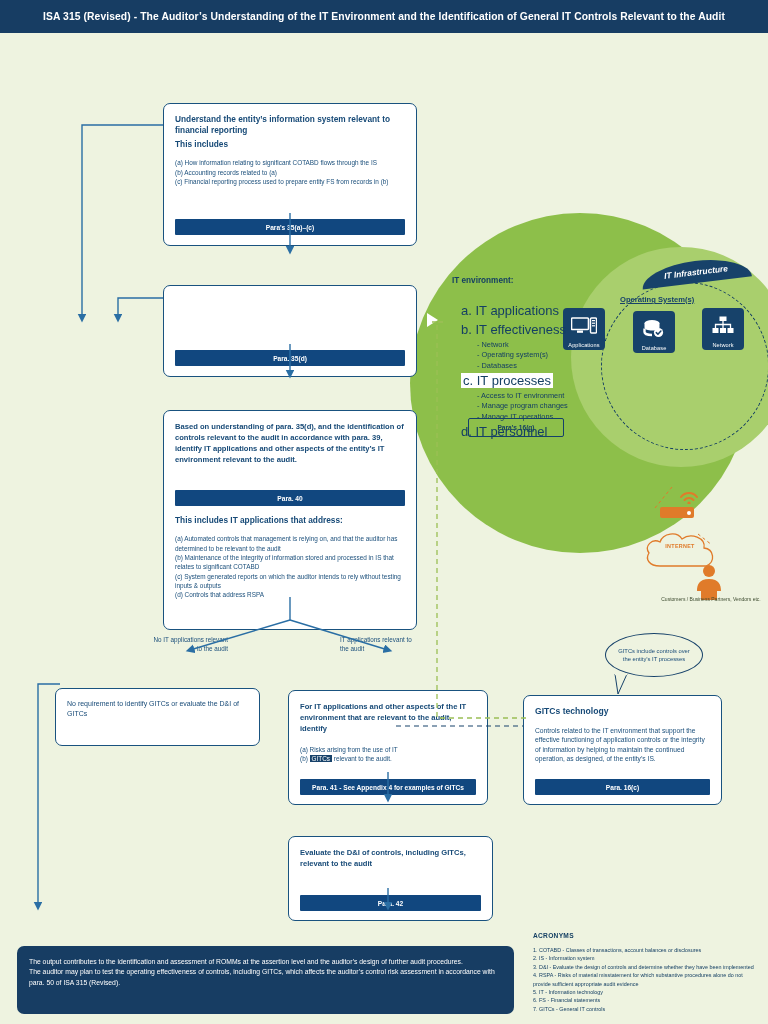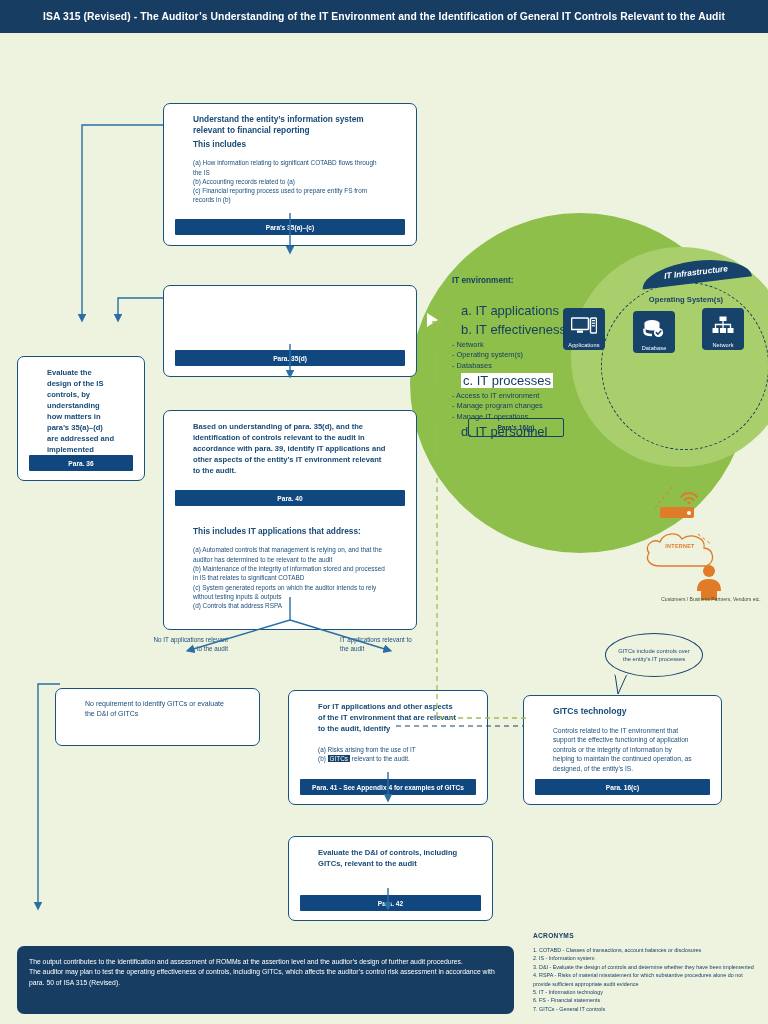--- a/index.html
+++ b/index.html
@@ -58,29 +58,29 @@
     display:flex; flex-direction:column; align-items:center; justify-content:flex-end;
     padding-bottom:2px;
     color:#fff;
   }
   .tile .glyph { flex:1; display:flex; align-items:center; justify-content:center; }
   .tile .cap { font-size:5.6px; letter-spacing:.1px; }
   .tile-apps { left:563px; top:275px; }
   .tile-db   { left:633px; top:278px; }
   .tile-net  { left:702px; top:275px; }
   .os-label {
-    position:absolute; left:620px; top:262px; width:132px; text-align:center;
-    font-size:7.6px; font-weight:bold; color:#17426a;
+    position:absolute; left:620px; top:262px; width:132px; text-align:left;
+    font-size:7.6px; font-weight:bold; color:#17426a;text-decoration:underline;
   }
 
   
   .box {
     position:absolute; background:#ffffff;
     border:1.1px solid #19527f; border-radius:7px;
-    padding:10px 29px;
+    padding:10px 11px;
     color:#174a77;
   }
   .box h3 { margin:0 0 2px 0; font-size:8.3px; font-weight:bold; line-height:1.38; color:#174a77; }
   .box p  { margin:0; font-size:6.6px; line-height:1.42; color:#1b4f7b; }
   .box .plain { font-size:7.6px; line-height:1.45; font-weight:bold; color:#174a77; }
   .listing { margin-top:8px; }
   .listing div { font-size:6.4px; line-height:1.45; color:#1b4f7b; }
 
   .para {
     background:#11477f; color:#ffffff;
@@ -108,21 +108,21 @@
   #box-output {
     position:absolute; left:17px; top:913px; width:497px; height:68px;
     background:#173d63; border-radius:7px; padding:11px 12px; color:#ffffff;
   }
   #box-output p { margin:0; font-size:6.8px; line-height:1.52; color:#ffffff; }
 
   
   .itenv-list { position:absolute; left:452px; top:243px; width:150px; color:#143f63; }
   .itenv-list .t { font-size:8.2px; font-weight:bold; margin-bottom:17px; }
   .itenv-list .l1 { font-size:13px; margin-left:9px; line-height:1.45; }
-  .itenv-list .l2 { font-size:7.4px; line-height:1.45; }
+  .itenv-list .l2 { font-size:7.4px; margin-left:25px; line-height:1.45; }
   .hl { background:#ffffff; padding:0 2px; }
 
   
   .play {
     position:absolute; left:427px; top:280px;
     width:0;height:0; border-left:11px solid #ffffff;
     border-top:7px solid transparent; border-bottom:7px solid transparent;
   }
 
   
@@ -253,24 +253,20 @@
         <div>(b) Accounting records related to (a)</div>
         <div>(c) Financial reporting process used to prepare entity FS from records in (b)</div>
       </div>
       <div class="para" style="bottom:10px;">Para's 35(a)–(c)</div>
     </div>
 
     <div class="box" id="box-itenv">
       <div class="para" style="bottom:10px;">Para. 35(d)</div>
     </div>
 
-    <div class="box" id="box-eval-is">
-      <div class="plain">Evaluate the design of the IS controls, by understanding how matters in para’s 35(a)–(d) are addressed and implemented</div>
-      <div class="para" style="bottom:9px;">Para. 36</div>
-    </div>
 
     <div class="box" id="box-identify">
       <div class="plain">Based on understanding of para. 35(d), and the identification of controls relevant to the audit in accordance with para. 39, identify IT applications and other aspects of the entity’s IT environment relevant to the audit.</div>
       <div class="para" style="top:79px;">Para. 40</div>
       <div style="margin-top:50px;">
         <h3>This includes IT applications that address:</h3>
         <div class="listing">
           <div>(a) Automated controls that management is relying on, and that the auditor has determined to be relevant to the audit</div>
           <div>(b) Maintenance of the integrity of information stored and processed in IS that relates to significant COTABD</div>
           <div>(c) System generated reports on which the auditor intends to rely without testing inputs &amp; outputs</div>

